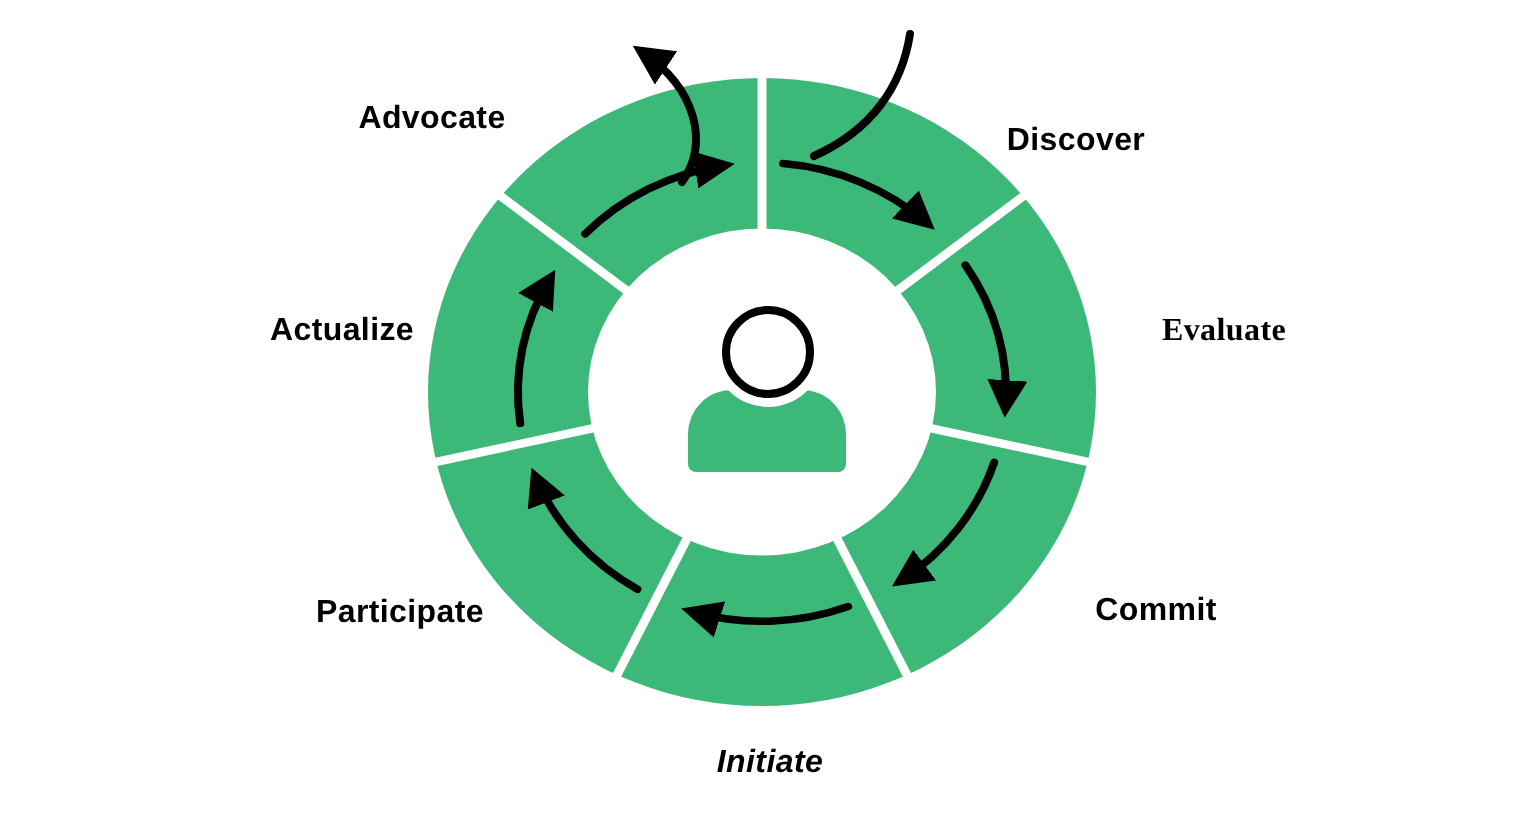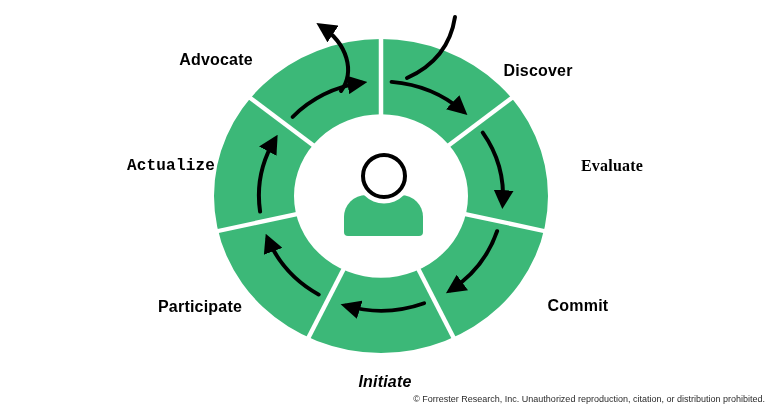--- a/index.html
+++ b/index.html
@@ -87,17 +87,16 @@
       <circle class="halo" cx="384" cy="176" r="27.5"></circle>
       <circle class="head" cx="384" cy="176" r="21"></circle>
     </g>
   </svg>
 
   <div class="stage-label" style="left:538px; top:59px;margin-top:12px;">Discover</div>
   <div class="stage-label" style="left:612px; top:166px;font-family:Liberation Serif, serif;">Evaluate</div>
   <div class="stage-label" style="left:578px; top:306px;">Commit</div>
   <div class="stage-label" style="left:385px; top:382px;font-style:italic;">Initiate</div>
   <div class="stage-label" style="left:200px; top:307px;">Participate</div>
-  <div class="stage-label" style="left:171px; top:166px;font-family:Liberation Mono, monospace;">Actualize</div>
+  <div class="stage-label" style="left:171px; top:166px;">Actualize</div>
   <div class="stage-label" style="left:216px; top:60px;">Advocate</div>
 
-  <div class="footer">© Forrester Research, Inc. Unauthorized reproduction, citation, or distribution prohibited.</div>
 </div>
 
 </body></html>

